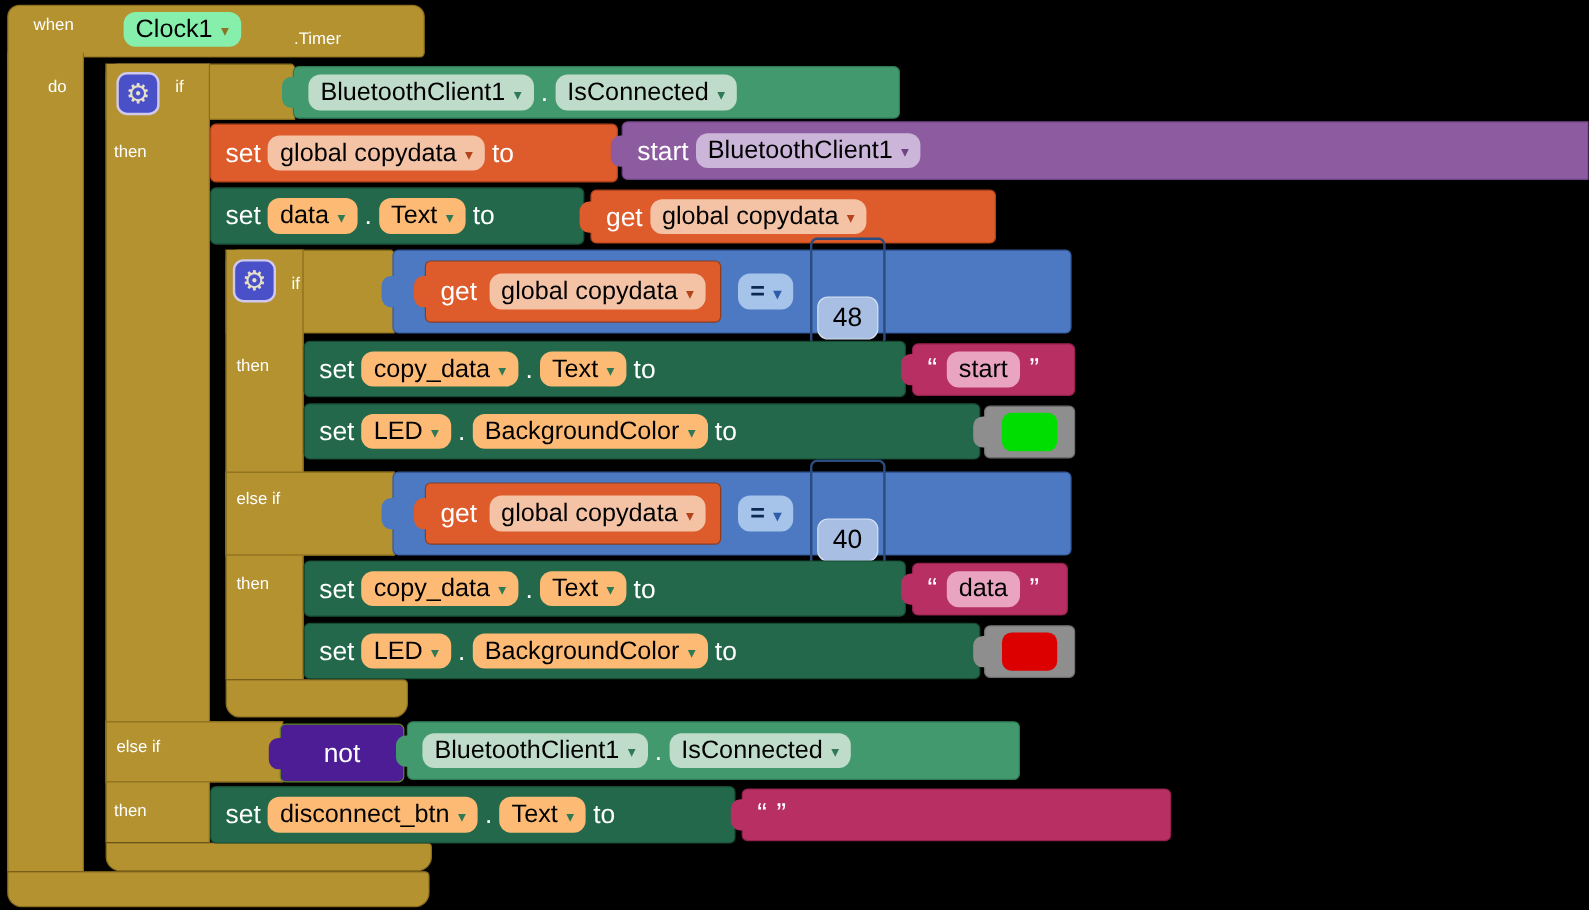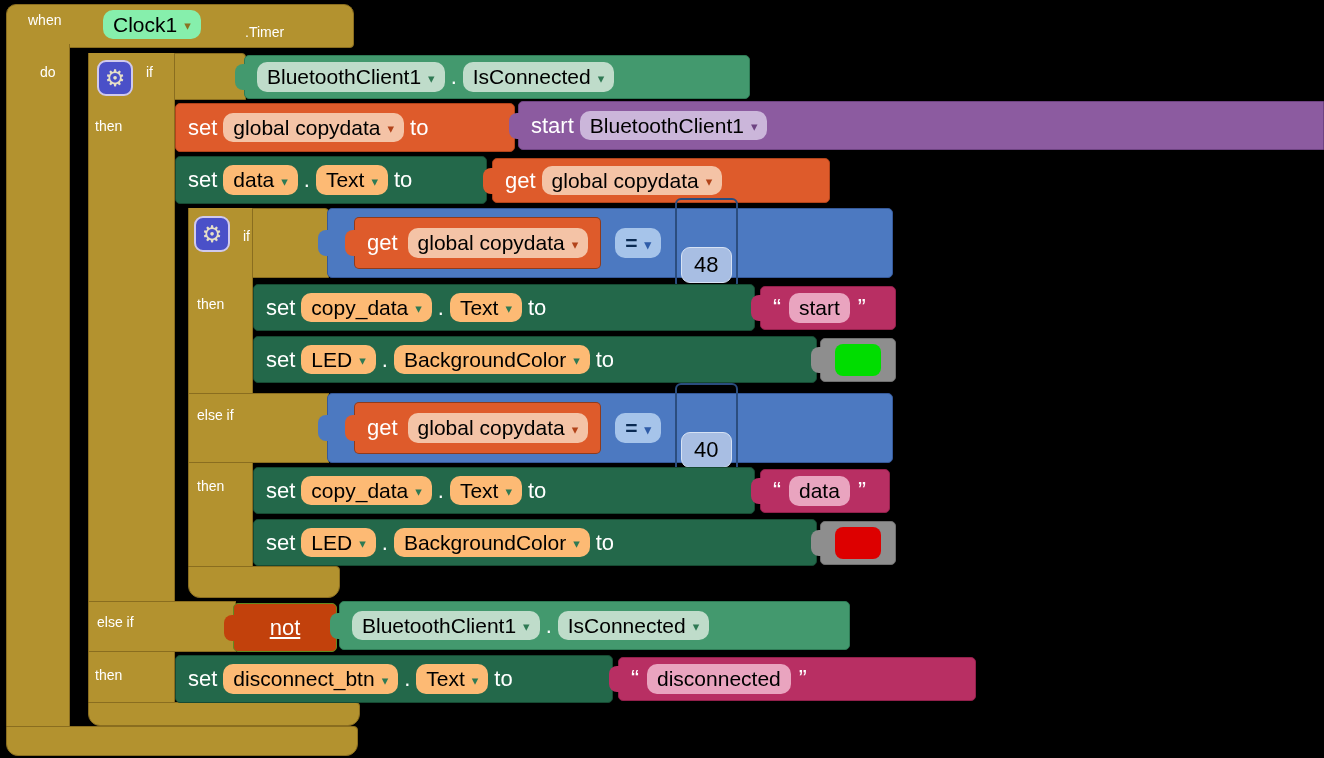--- a/index.html
+++ b/index.html
@@ -12,21 +12,21 @@
   
   .blk{position:absolute;display:flex;align-items:center;box-sizing:border-box;
        color:#fff;font-size:22px;gap:6px;padding:0 12px;border-radius:5px;
        border:1px solid rgba(0,0,0,0.35);white-space:nowrap;}
   .c-seagreen{background:#43996E;border-color:#2e7b55;}
   .c-dgreen{background:#23684A;border-color:#164a32;}
   .c-orange{background:#DE5B2B;border-color:#b2431a;}
   .c-purple{background:#8C5BA0;border-color:#6e4382;}
   .c-blue{background:#4C79C1;border-color:#35599a;}
   .c-magenta{background:#B82F63;border-color:#92204b;}
-  .c-lime{background:#c2410c;border-color:#628a20;text-decoration:underline;}
+  .c-lime{background:#4c1d95;border-color:#628a20;}
   .c-gray{background:#8E8E8E;border-color:#6f6f6f;}
   
   .ltab{position:absolute;left:-10px;top:50%;transform:translateY(-50%);
         width:12px;height:26px;border-radius:8px 0 0 8px;background:inherit;}
   
   .pill{display:inline-flex;align-items:center;gap:7px;border-radius:10px;
         padding:2px 10px;color:#000;font-size:21px;line-height:1.2;}
   .p-tan{background:#86efac;text-align:right;}
   .p-seagreen{background:#BFDCCA;}
   .p-dgreen{background:#fdba74;}
@@ -292,17 +292,16 @@
     <span>.</span>
     <span class="pill p-dgreen">
       <span>Text</span>
       <span class="arr a-dgreen">▾</span>
     </span>
     <span>to</span>
   </div>
   <div class="blk c-magenta" style="left:618px;top:657px;width:358px;height:44px;gap:8px;">
     <i class="ltab"></i>
     <span class="quote">“</span>
-    <span class="pill p-pink">disconnected</span>
     <span class="quote">”</span>
   </div>
 
 </div>
 
 </body></html>

